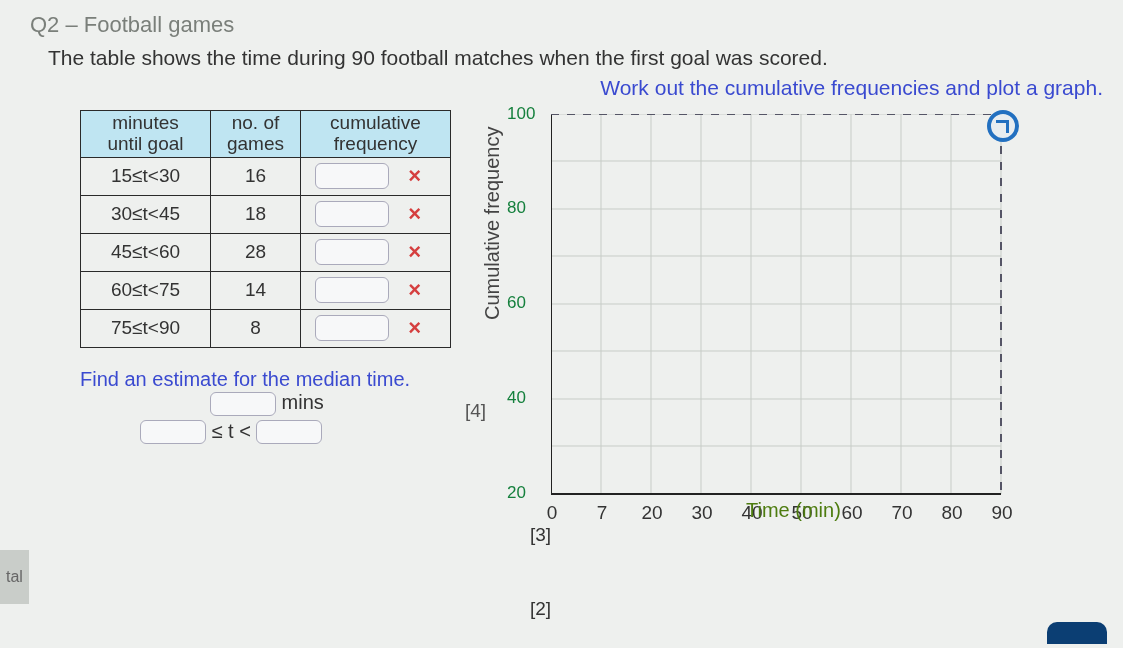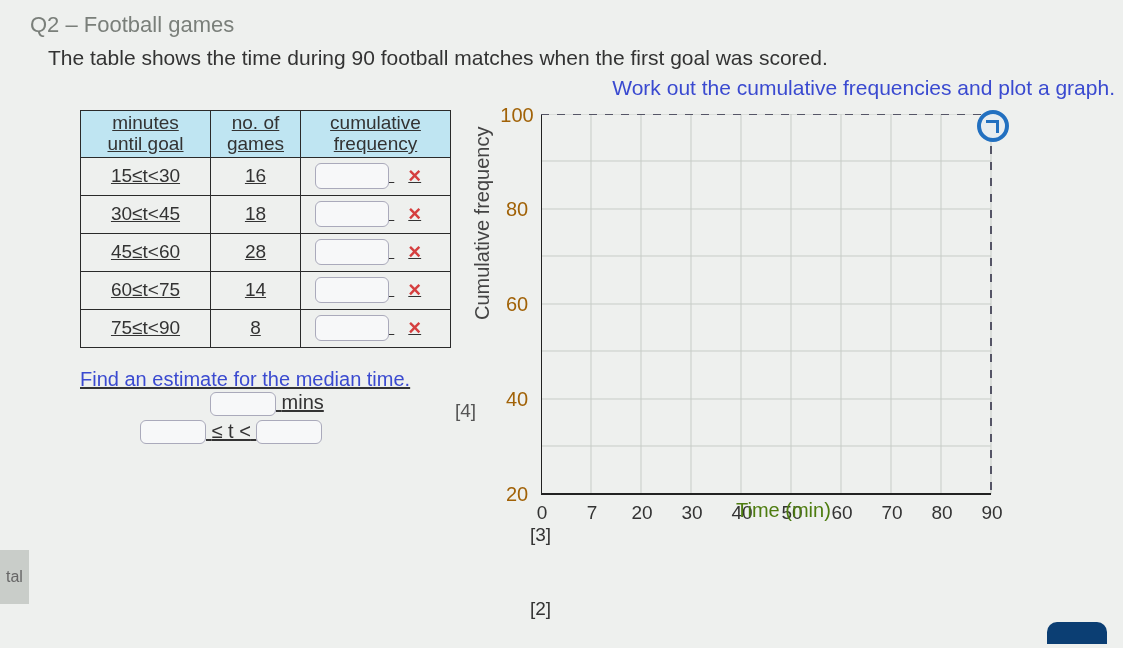--- a/index.html
+++ b/index.html
@@ -6,21 +6,21 @@
   body {
     font-family: "Segoe UI", Arial, sans-serif;
     background: #eef0ee;
     width: 1123px;
     height: 648px;
     position: relative;
     color: #333;
     overflow: hidden;
   }
   .page {
-    padding: 12px 8px 10px 30px;
+    padding: 12px 20px 10px 30px;
   }
   .qtitle {
     font-size: 22px;
     color: #7a7f7a;
     margin-bottom: 8px;
   }
   .desc {
     font-size: 21px;
     color: #333;
     margin-left: 18px;
@@ -28,23 +28,22 @@
   }
   .instruct {
     font-size: 21px;
     color: #3a4ad0;
     margin-left: 18px;
     margin-bottom: 10px;
     text-align: right;
   }
   .content {
     display: flex;
-    gap: 30px;
+    gap: 40px;
     align-items: flex-start;
-    text-decoration: underline;
   }
   .left-col { flex: 0 0 auto; margin-left: 50px; }
   .right-col { flex: 1 1 auto; position: relative; }
 
   table.data {
     border-collapse: collapse;
     font-size: 19px;
   }
   table.data th, table.data td {
     border: 1px solid #2a2a2a;
@@ -134,23 +133,23 @@
     position: absolute;
     bottom: 18px;
     left: 255px;
     font-size: 20px;
     color: #4d7c0f;
   }
   svg.grid { position:absolute; left:60px; top:4px; }
   .tick-y {
     position: absolute;
     right: 484px;
-    font-size: 20px;
-    color: #a16207;
-    text-align: center;
+    font-size: 17px;
+    color: #15803d;
+    text-align: left;
     width: 40px;
   }
   .tick-x {
     position: absolute;
     top: 392px;
     font-size: 19px;
     color: #333;
     text-align: center;
     width: 30px;
   }

